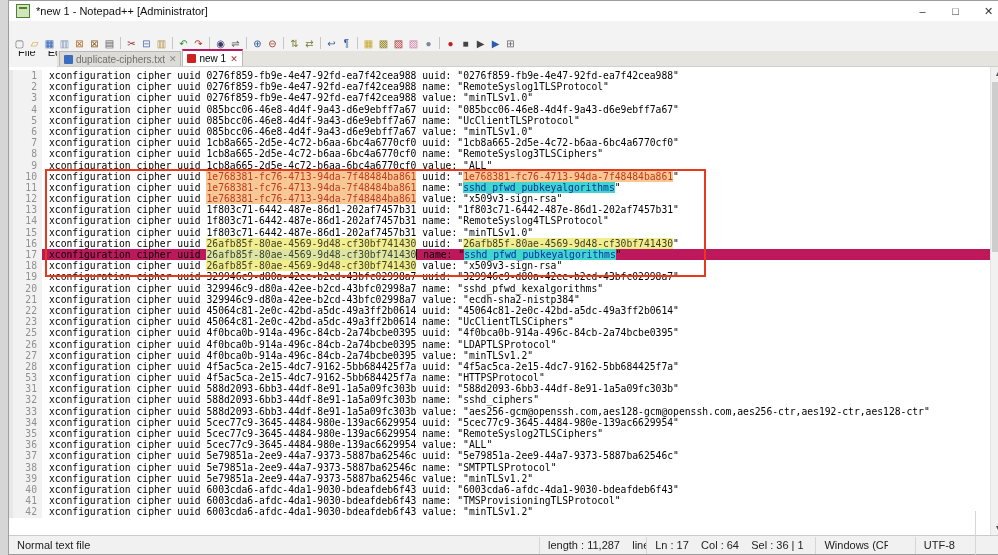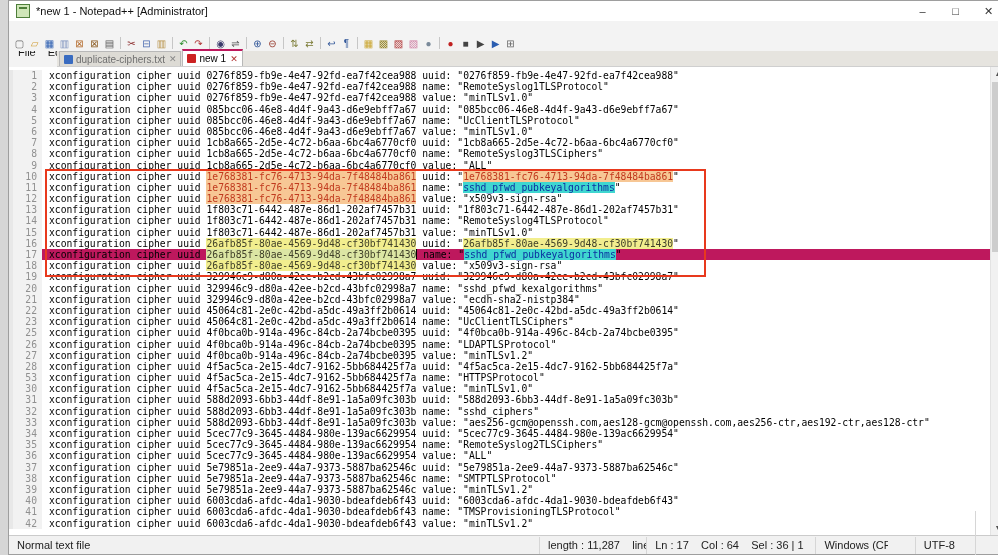--- a/index.html
+++ b/index.html
@@ -162,21 +162,20 @@
         <div class="line"><span class="ln">19</span><span class="code-bg"><span class="code">xconfiguration cipher uuid <span>329946c9-d80a-42ee-b2cd-43bfc02998a7</span> uuid: "<span>329946c9-d80a-42ee-b2cd-43bfc02998a7</span>"</span></span></div>
         <div class="line"><span class="ln">20</span><span class="code-bg"><span class="code">xconfiguration cipher uuid <span>329946c9-d80a-42ee-b2cd-43bfc02998a7</span> name: "<span>sshd_pfwd_kexalgorithms</span>"</span></span></div>
         <div class="line"><span class="ln">21</span><span class="code-bg"><span class="code">xconfiguration cipher uuid <span>329946c9-d80a-42ee-b2cd-43bfc02998a7</span> value: "<span>ecdh-sha2-nistp384</span>"</span></span></div>
         <div class="line"><span class="ln">22</span><span class="code-bg"><span class="code">xconfiguration cipher uuid <span>45064c81-2e0c-42bd-a5dc-49a3ff2b0614</span> uuid: "<span>45064c81-2e0c-42bd-a5dc-49a3ff2b0614</span>"</span></span></div>
         <div class="line"><span class="ln">23</span><span class="code-bg"><span class="code">xconfiguration cipher uuid <span>45064c81-2e0c-42bd-a5dc-49a3ff2b0614</span> name: "<span>UcClientTLSCiphers</span>"</span></span></div>
         <div class="line"><span class="ln">25</span><span class="code-bg"><span class="code">xconfiguration cipher uuid <span>4f0bca0b-914a-496c-84cb-2a74bcbe0395</span> uuid: "<span>4f0bca0b-914a-496c-84cb-2a74bcbe0395</span>"</span></span></div>
         <div class="line"><span class="ln">26</span><span class="code-bg"><span class="code">xconfiguration cipher uuid <span>4f0bca0b-914a-496c-84cb-2a74bcbe0395</span> name: "<span>LDAPTLSProtocol</span>"</span></span></div>
         <div class="line"><span class="ln">27</span><span class="code-bg"><span class="code">xconfiguration cipher uuid <span>4f0bca0b-914a-496c-84cb-2a74bcbe0395</span> value: "<span>minTLSv1.2</span>"</span></span></div>
         <div class="line"><span class="ln">28</span><span class="code-bg"><span class="code">xconfiguration cipher uuid <span>4f5ac5ca-2e15-4dc7-9162-5bb684425f7a</span> uuid: "<span>4f5ac5ca-2e15-4dc7-9162-5bb684425f7a</span>"</span></span></div>
         <div class="line"><span class="ln">53</span><span class="code-bg"><span class="code">xconfiguration cipher uuid <span>4f5ac5ca-2e15-4dc7-9162-5bb684425f7a</span> name: "<span>HTTPSProtocol</span>"</span></span></div>
-        <div class="line"><span class="ln">30</span><span class="code-bg"><span class="code">xconfiguration cipher uuid <span>4f5ac5ca-2e15-4dc7-9162-5bb684425f7a</span> value: "<span>minTLSv1.0</span>"</span></span></div>
         <div class="line"><span class="ln">31</span><span class="code-bg"><span class="code">xconfiguration cipher uuid <span>588d2093-6bb3-44df-8e91-1a5a09fc303b</span> uuid: "<span>588d2093-6bb3-44df-8e91-1a5a09fc303b</span>"</span></span></div>
         <div class="line"><span class="ln">32</span><span class="code-bg"><span class="code">xconfiguration cipher uuid <span>588d2093-6bb3-44df-8e91-1a5a09fc303b</span> name: "<span>sshd_ciphers</span>"</span></span></div>
         <div class="line"><span class="ln">33</span><span class="code-bg"><span class="code">xconfiguration cipher uuid <span>588d2093-6bb3-44df-8e91-1a5a09fc303b</span> value: "<span>aes256-gcm@openssh.com,aes128-gcm@openssh.com,aes256-ctr,aes192-ctr,aes128-ctr</span>"</span></span></div>
         <div class="line"><span class="ln">34</span><span class="code-bg"><span class="code">xconfiguration cipher uuid <span>5cec77c9-3645-4484-980e-139ac6629954</span> uuid: "<span>5cec77c9-3645-4484-980e-139ac6629954</span>"</span></span></div>
         <div class="line"><span class="ln">35</span><span class="code-bg"><span class="code">xconfiguration cipher uuid <span>5cec77c9-3645-4484-980e-139ac6629954</span> name: "<span>RemoteSyslog2TLSCiphers</span>"</span></span></div>
         <div class="line"><span class="ln">36</span><span class="code-bg"><span class="code">xconfiguration cipher uuid <span>5cec77c9-3645-4484-980e-139ac6629954</span> value: "<span>ALL</span>"</span></span></div>
         <div class="line"><span class="ln">37</span><span class="code-bg"><span class="code">xconfiguration cipher uuid <span>5e79851a-2ee9-44a7-9373-5887ba62546c</span> uuid: "<span>5e79851a-2ee9-44a7-9373-5887ba62546c</span>"</span></span></div>
         <div class="line"><span class="ln">38</span><span class="code-bg"><span class="code">xconfiguration cipher uuid <span>5e79851a-2ee9-44a7-9373-5887ba62546c</span> name: "<span>SMTPTLSProtocol</span>"</span></span></div>
         <div class="line"><span class="ln">39</span><span class="code-bg"><span class="code">xconfiguration cipher uuid <span>5e79851a-2ee9-44a7-9373-5887ba62546c</span> value: "<span>minTLSv1.2</span>"</span></span></div>
         <div class="line"><span class="ln">40</span><span class="code-bg"><span class="code">xconfiguration cipher uuid <span>6003cda6-afdc-4da1-9030-bdeafdeb6f43</span> uuid: "<span>6003cda6-afdc-4da1-9030-bdeafdeb6f43</span>"</span></span></div>

